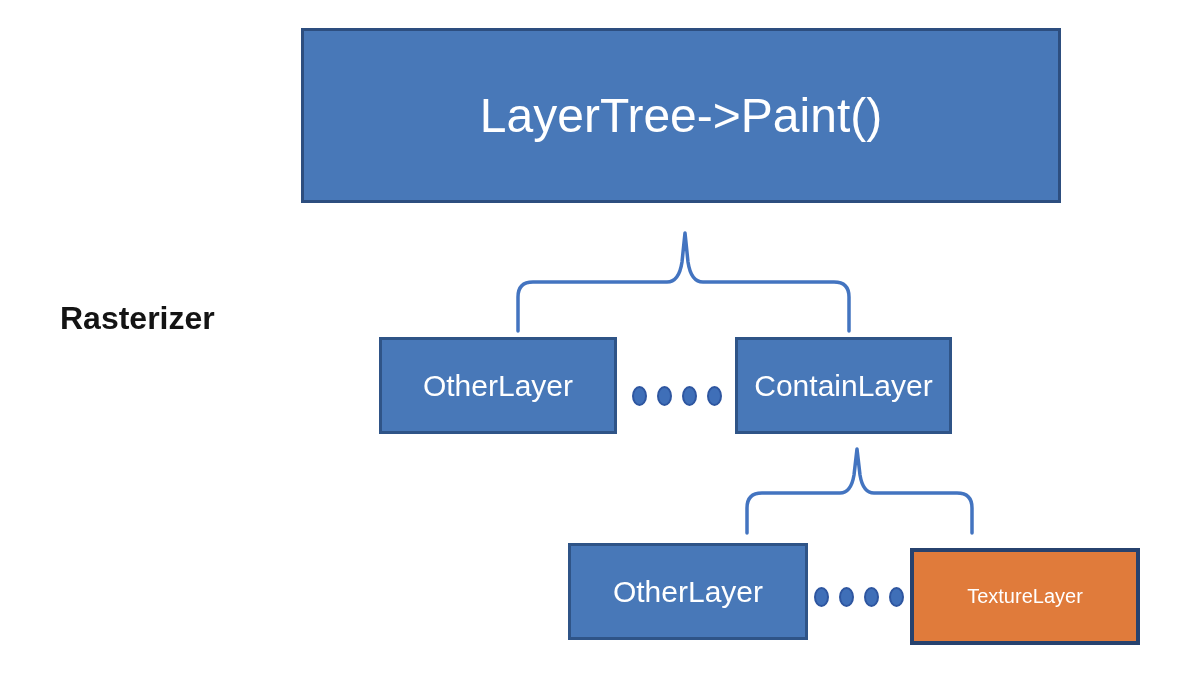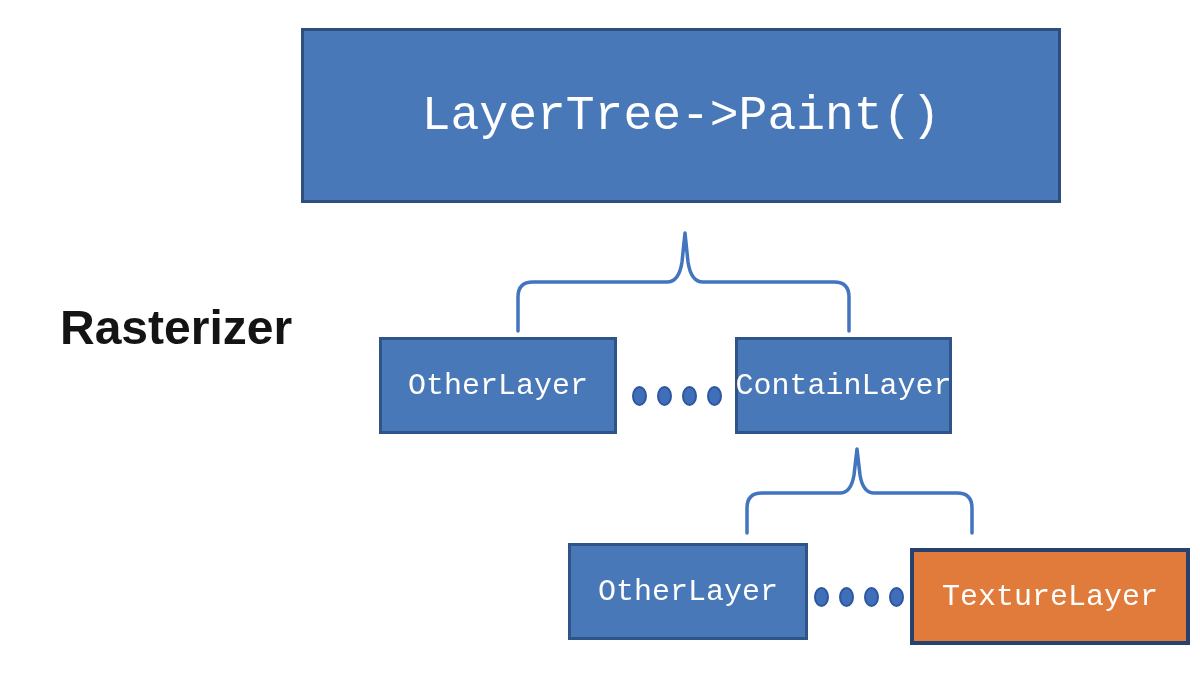--- a/index.html
+++ b/index.html
@@ -22,21 +22,21 @@
     height: 698px;
     pointer-events: none;
   }
   .box {
     position: absolute;
     box-sizing: border-box;
     display: flex;
     align-items: center;
     justify-content: center;
     color: #ffffff;
-    font-family: Liberation Mono, monospace;
+    font-family: Liberation Sans, sans-serif;
     text-align: center;
     background: #4878b8;
     border: 3px solid #2f5487;
   }
   .box-root {
     left: 301px; top: 28px;
     width: 760px; height: 175px;
     font-size: 48px;
     border-color: #2d4e7f;
   }
@@ -50,29 +50,29 @@
     width: 217px; height: 97px;
     font-size: 30px;
   }
   .box-l2-left {
     left: 568px; top: 543px;
     width: 240px; height: 97px;
     font-size: 30px;
   }
   .box-l2-right {
     left: 910px; top: 548px;
-    width: 280px; height: 97px;
-    font-size: 30px;
+    width: 230px; height: 97px;
+    font-size: 20px;
     background: #e07b3b;
     border: 4px solid #27426e;
   }
   .side-label {
     position: absolute;
     left: 60px; top: 300px;
-    font-size: 48px;
+    font-size: 32px;
     font-weight: 700;
     color: #141414;
     letter-spacing: 0px;
   }
   .dots {
     position: absolute;
     display: flex;
     align-items: center;
     gap: 10px;
   }

